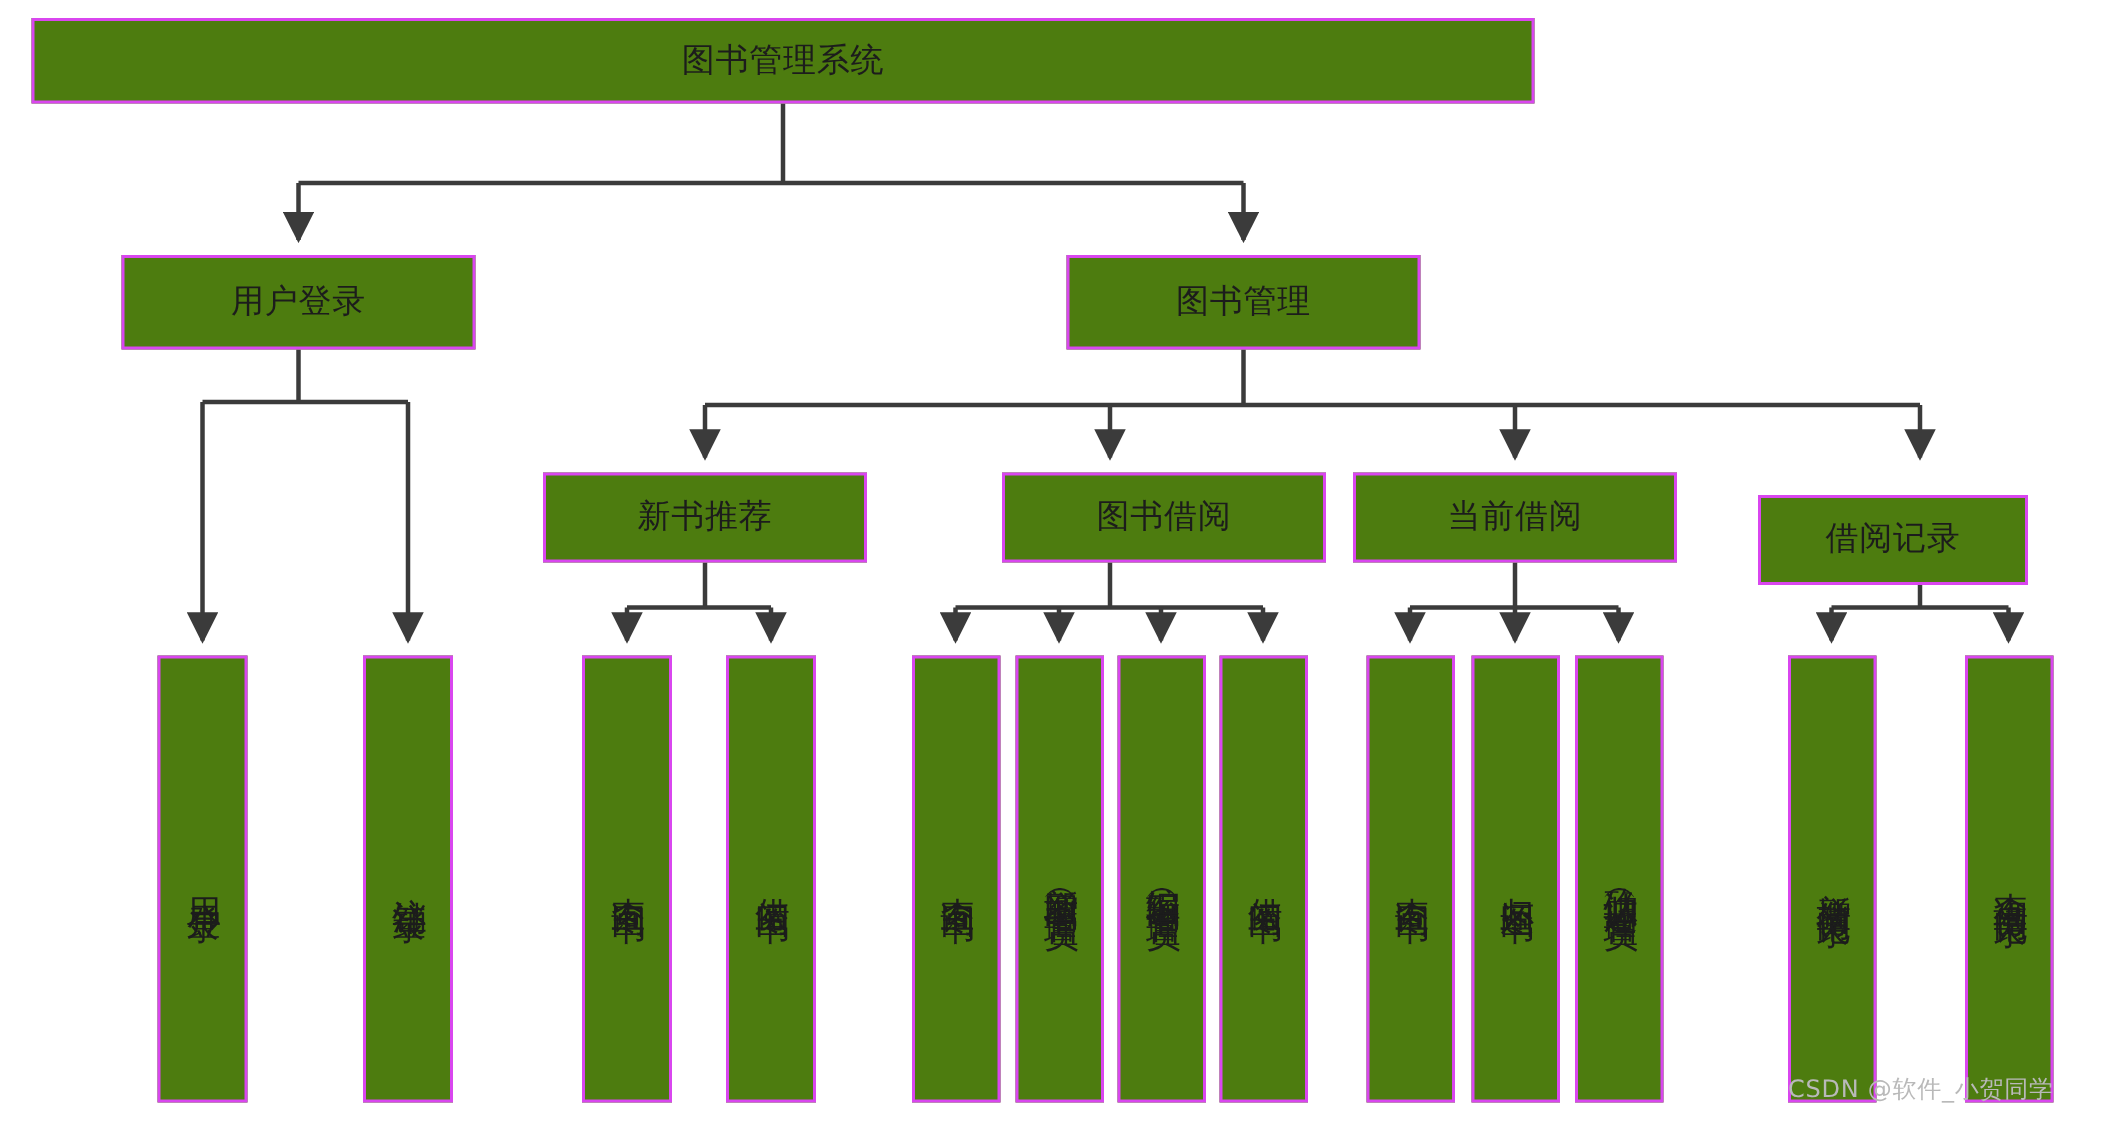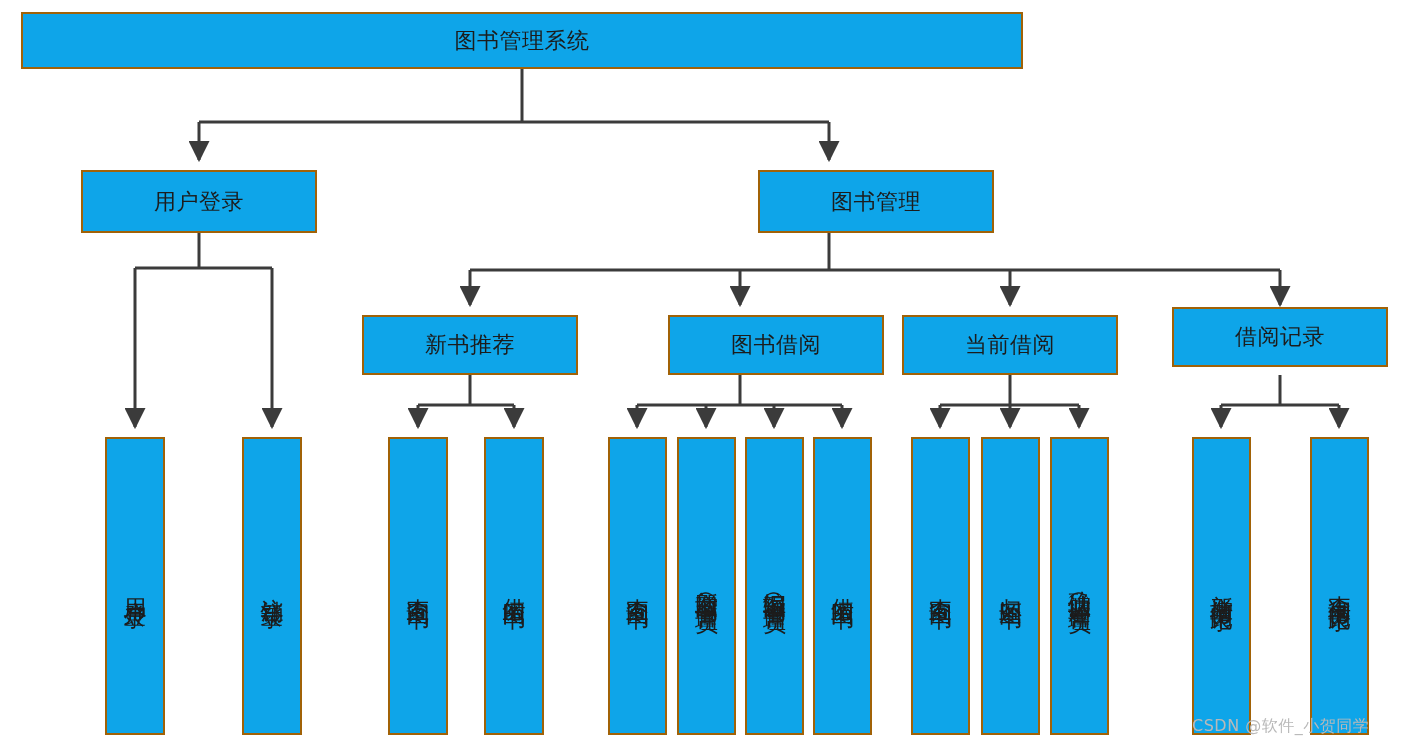--- a/index.html
+++ b/index.html
@@ -23,22 +23,22 @@
   svg#edges {
     position: absolute;
     left: 0;
     top: 0;
     width: 1405px;
     height: 747px;
   }
   .node {
     position: absolute;
     box-sizing: border-box;
-    background: #0ea5e9;
-    border: 2px solid #a16207;
+    background: #4d7c0f;
+    border: 2px solid #d946ef;
     display: flex;
     align-items: center;
     justify-content: center;
     overflow: hidden;
   }
   .node-label {
     color: #1c1c1c;
     text-align: center;
     line-height: 1.18;
     letter-spacing: 0.5px;
@@ -123,34 +123,34 @@
     </g>
   </svg>
 
   <div class="node horiz" style="left: 21px; top: 12px; width: 1002px; height: 57px;">
     <span class="node-label">图书管理系统</span>
   </div>
 
   <div class="node horiz" style="left: 81px; top: 170px; width: 236px; height: 63px;">
     <span class="node-label">用户登录</span>
   </div>
-  <div class="node horiz" style="left: 711px; top: 170px; width: 236px; height: 63px; margin-left: 47px;">
+  <div class="node horiz" style="left: 711px; top: 170px; width: 236px; height: 63px;">
     <span class="node-label">图书管理</span>
   </div>
 
   <div class="node horiz" style="left: 362px; top: 315px; width: 216px; height: 60px;">
     <span class="node-label">新书推荐</span>
   </div>
   <div class="node horiz" style="left: 668px; top: 315px; width: 216px; height: 60px;">
     <span class="node-label">图书借阅</span>
   </div>
   <div class="node horiz" style="left: 902px; top: 315px; width: 216px; height: 60px;">
     <span class="node-label">当前借阅</span>
   </div>
-  <div class="node horiz" style="left: 1172px; top: 307px; width: 216px; height: 60px;">
+  <div class="node horiz" style="left: 1172px; top: 330px; width: 180px; height: 60px;">
     <span class="node-label">借阅记录</span>
   </div>
 
   <div class="node vert" style="left: 105px; top: 437px; width: 60px; height: 298px;">
     <span class="node-label">用户登录</span>
   </div>
   <div class="node vert" style="left: 242px; top: 437px; width: 60px; height: 298px;">
     <span class="node-label">注销登录</span>
   </div>
   <div class="node vert" style="left: 388px; top: 437px; width: 60px; height: 298px;">

